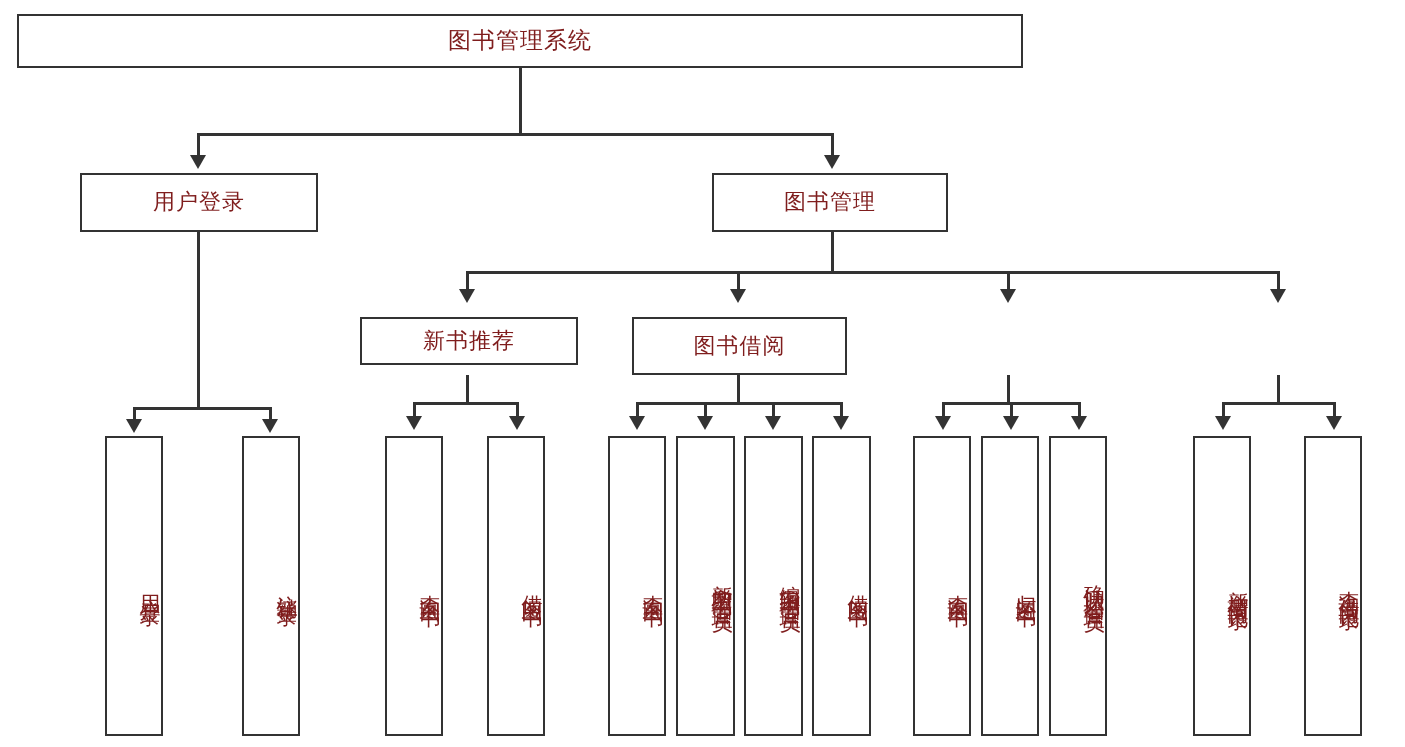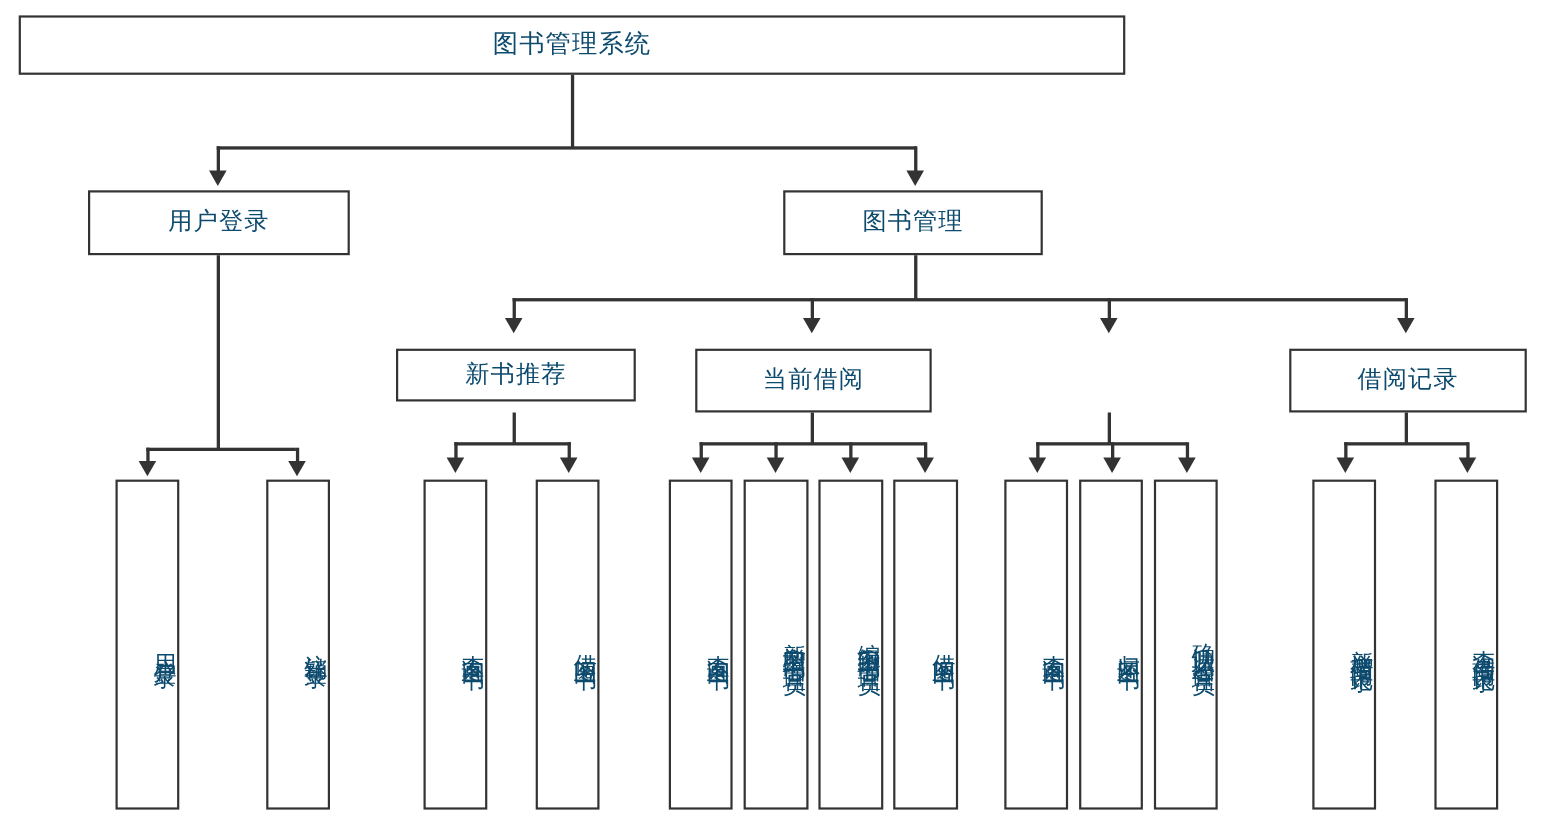--- a/index.html
+++ b/index.html
@@ -18,21 +18,21 @@
   
   .node{
     position:absolute;
     box-sizing:border-box;
     background:#ffffff;
     border:2.5px solid #333333;
     display:flex;
     align-items:center;
     justify-content:center;
     text-align:center;
-    color:#0c4a6e;
+    color:#7f1d1d;
   }
   .node.h{
     font-size:22px;
     letter-spacing:1px;
     line-height:1.2;
   }
   .node.root{ font-size:23px; }
   .node.v{
     writing-mode:vertical-rl;
     text-orientation:upright;
@@ -101,22 +101,21 @@
   <div class="ln vln" style="left:466px;top:271px;height:20px;"></div>
   <div class="arrow" style="left:459px;top:289px;"></div>
   <div class="ln vln" style="left:737px;top:271px;height:20px;"></div>
   <div class="arrow" style="left:730px;top:289px;"></div>
   <div class="ln vln" style="left:1007px;top:271px;height:20px;"></div>
   <div class="arrow" style="left:1000px;top:289px;"></div>
   <div class="ln vln" style="left:1277px;top:271px;height:20px;"></div>
   <div class="arrow" style="left:1270px;top:289px;"></div>
 
   <div class="node h" style="left:360px;top:317px;width:218px;height:48px;">新书推荐</div>
-  <div class="node h" style="left:632px;top:317px;width:215px;height:58px;">当前借阅</div>
-  <div class="node h" style="left:1172px;top:317px;width:216px;height:58px;">借阅记录</div>
+  <div class="node h" style="left:632px;top:317px;width:215px;height:58px;">图书借阅</div>
 
   <div class="ln vln" style="left:466px;top:375px;height:29px;"></div>
   <div class="ln hln" style="left:413px;top:402px;width:106px;"></div>
   <div class="ln vln" style="left:413px;top:402px;height:16px;"></div>
   <div class="arrow" style="left:406px;top:416px;"></div>
   <div class="ln vln" style="left:516px;top:402px;height:16px;"></div>
   <div class="arrow" style="left:509px;top:416px;"></div>
 
   <div class="ln vln" style="left:737px;top:375px;height:29px;"></div>
   <div class="ln hln" style="left:636px;top:402px;width:205px;"></div>

